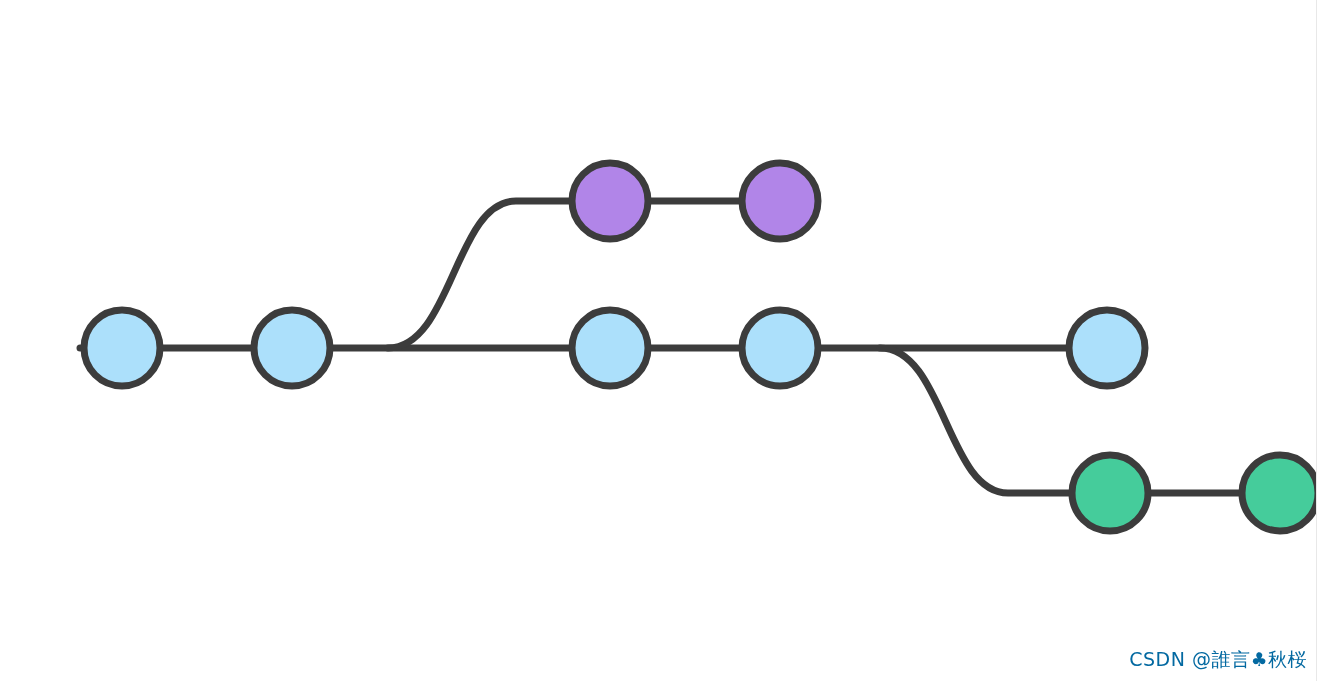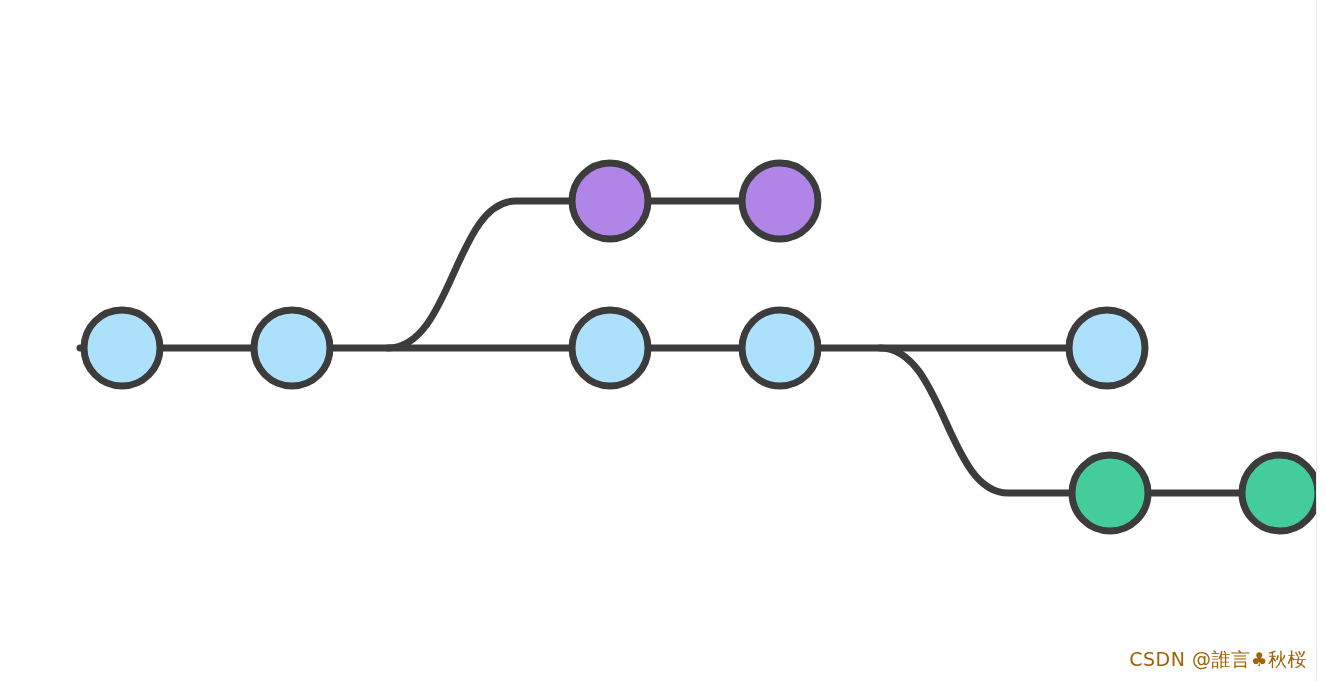--- a/index.html
+++ b/index.html
@@ -35,21 +35,21 @@
   #graph-svg {
     position: absolute;
     left: 0;
     top: 0;
     display: block;
   }
   #watermark {
     position: absolute;
     right: 18px;
     bottom: 8px;
-    color: #a16207;
+    color: #0369a1;
     font-size: 19px;
     letter-spacing: 0.5px;
     white-space: nowrap;
     user-select: none;
     font-family: "DejaVu Sans", sans-serif;
   }
 </style>
 </head>
 <body>
 

